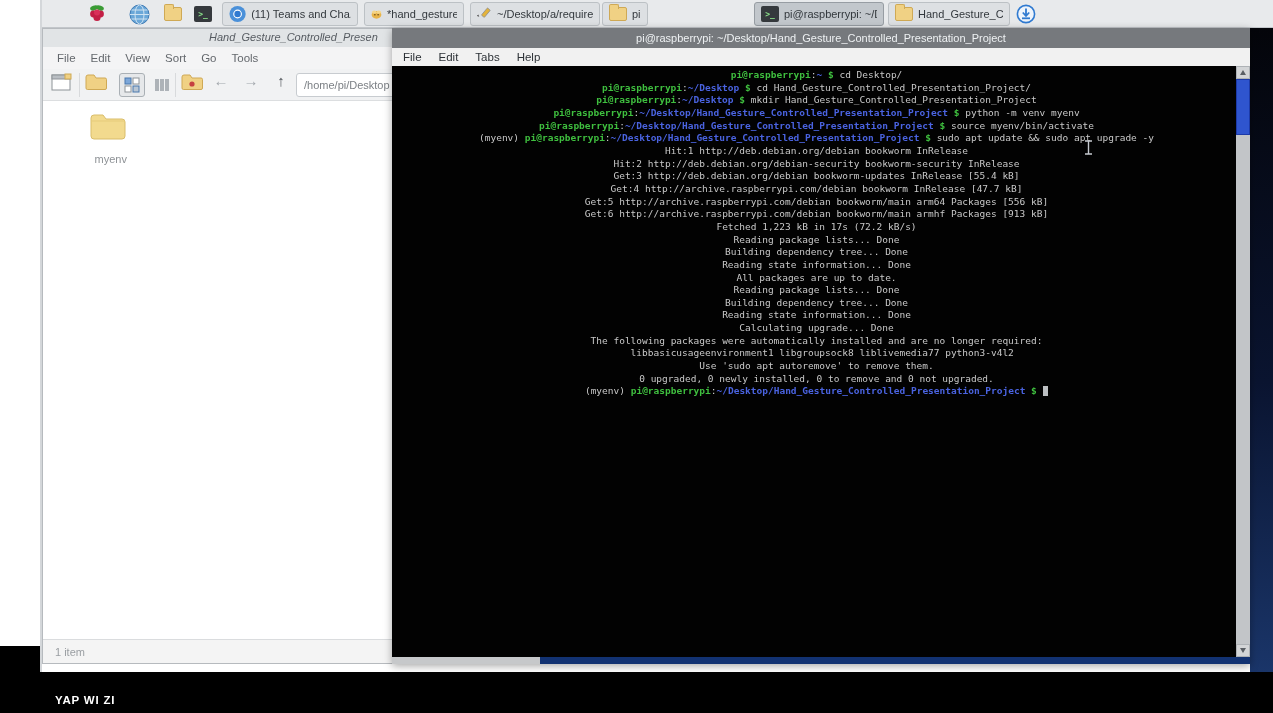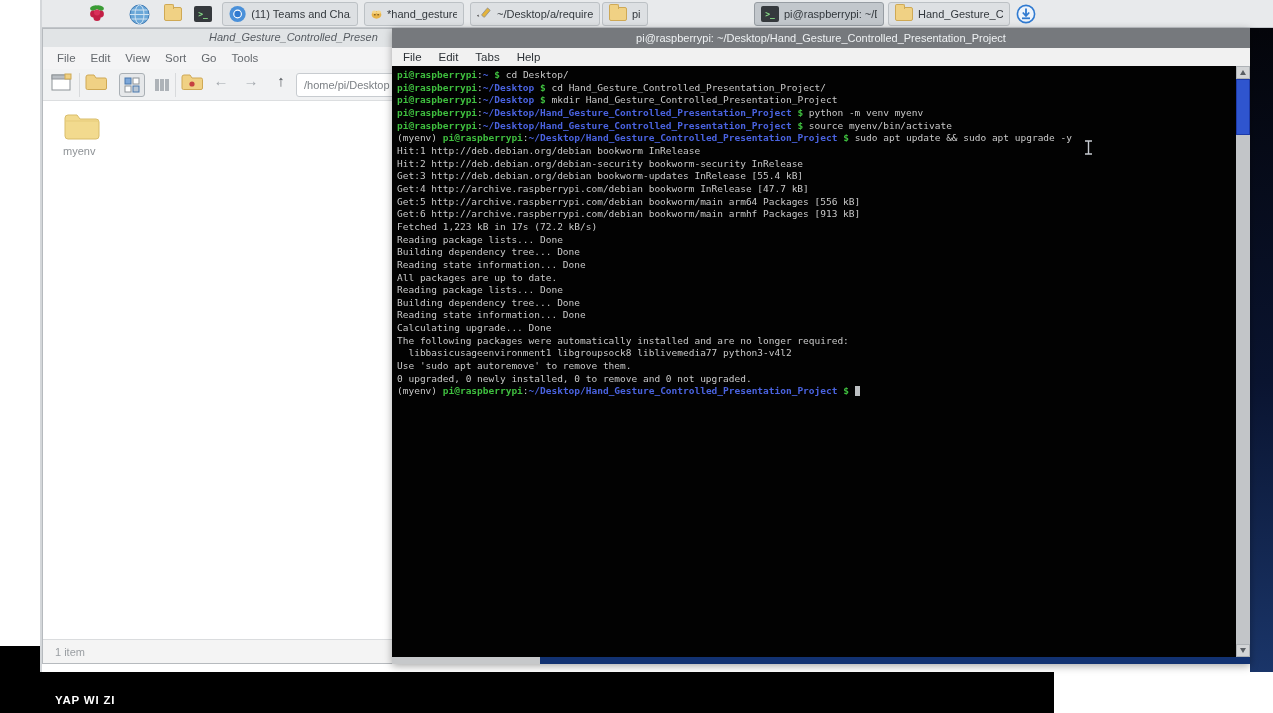--- a/index.html
+++ b/index.html
@@ -46,38 +46,38 @@
   .tb-sep { position:absolute; top:4px; width:1px; height:24px; background:#d8dadc; }
   .viewbtn { width:26px; height:24px; border:1px solid transparent; border-radius:3px; }
   .viewbtn.on { border-color:#aab0b5; background:#e6e8ea; }
   .nav-arrow { font-size:15px; color:#a2a7ac; }
   .nav-arrow.dark { color:#55595e; }
   .pathfield { position:absolute; left:253px; top:4px; width:420px; height:24px;
     background:#fff; border:1px solid #c8ccd0; border-radius:3px; font-size:11px;
     color:#7c8085; padding:0 7px; font-family:"Liberation Sans",sans-serif; }
   .fm-content { flex:1; background:#fff; position:relative; }
   .fm-item { position:absolute; left:20px; top:10px; width:64px; display:flex;
-    flex-direction:column; align-items:flex-start; gap:4px; }
+    flex-direction:column; align-items:flex-end; gap:12px; }
   .fm-item .nm { font-size:11px; color:#8e9296; }
   .fm-status { height:24px; background:#f4f4f4; border-top:1px solid #dadcde;
     display:flex; align-items:center; padding-left:12px; flex:none; }
   .fm-status span { font-size:11px; color:#9a9ea2; }
 
   
   .term { position:absolute; left:392px; top:28px; width:858px; height:636px; z-index:20;
     display:flex; flex-direction:column; box-shadow:0 2px 8px rgba(0,0,0,.35); }
   .term-titlebar { height:20px; background:#76797d; display:flex; align-items:center;
     justify-content:center; flex:none; }
   .term-titlebar span { font-size:11px; color:#eef1f3; white-space:nowrap; }
   .term-menubar { height:18px; background:#f1f1f1; display:flex; align-items:center;
     gap:17px; padding-left:11px; flex:none; }
   .term-menubar span { font-size:11.5px; color:#2d3237; }
   .term-body { flex:1; display:flex; min-height:0; }
   .term-screen { flex:1; background:#020202; overflow:hidden; padding:3px 0 0 5px; }
-  .tline { white-space:pre; font:9.5px/12.65px "DejaVu Sans Mono", monospace; color:#c9c9c9; }
+  .tline { white-space:pre; font:9.5px/12.65px "DejaVu Sans Mono", monospace; color:#c9c9c9;text-align:center; }
   .tw { color:#c9c9c9; }
   .tg { color:#3fbf3f; font-weight:bold; }
   .tb2 { color:#4a63e0; font-weight:bold; }
   .tcursor { display:inline-block; width:5.5px; height:10.5px; background:#bcbfc2;
     vertical-align:-2px; }
   .tscroll { width:14px; background:#c2c5c8; display:flex; flex-direction:column; flex:none; }
   .sb-btn { height:13px; background:#d3d5d7; border:1px solid #aeb2b6; display:flex;
     align-items:center; justify-content:center; flex:none; }
   .tri-up { width:0; height:0; border-left:3px solid transparent; border-right:3px solid transparent;
     border-bottom:5px solid #5a5f64; }
@@ -86,21 +86,21 @@
   .sb-track { flex:1; position:relative; }
   .sb-thumb { position:absolute; left:0; top:0; width:100%; height:56px; background:#2f55cf;
     border:1px solid #1c3aa8; }
   .term-bottom { height:7px; display:flex; flex:none; }
   .tbm-gray { width:148px; background:#c6c8ca; }
   .tbm-navy { flex:1; background:#123272; }
 
   
   .right-strip { position:absolute; left:1250px; top:28px; width:23px; height:644px;
     background:linear-gradient(180deg,#04050a 0%,#0a1430 55%,#1a3569 100%); z-index:5; }
-  .bottom-bar { position:absolute; left:0; top:672px; width:1054px; height:41px;
+  .bottom-bar { position:absolute; left:0; top:672px; width:1273px; height:41px;
     background:#000; z-index:50;text-decoration:underline; }
   .corner-black { position:absolute; left:0; top:646px; width:40px; height:30px; background:#000; z-index:49; }
   .credit { position:absolute; left:55px; bottom:7px; color:#fff; font-size:11.5px;
     font-weight:bold; letter-spacing:.8px; }
   .ibeam { position:absolute; left:1084px; top:140px; z-index:30; }
 
   .glyph { line-height:1; }
 </style>
 </head>
 <body>

